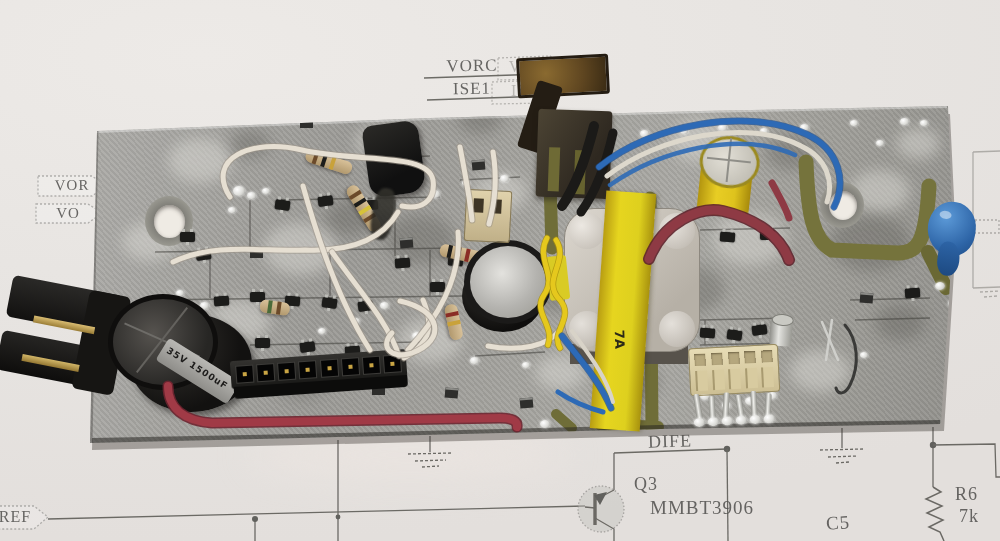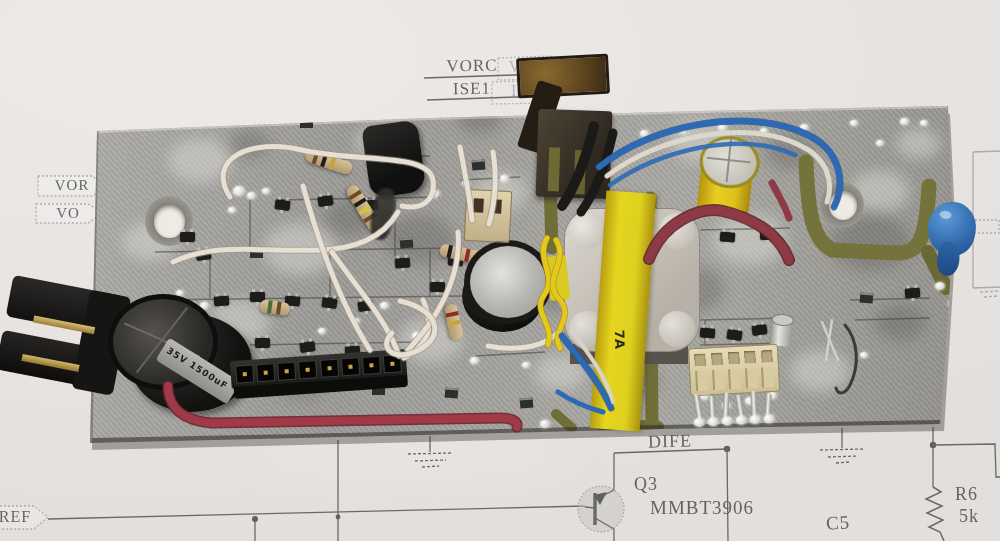--- a/index.html
+++ b/index.html
@@ -113,21 +113,21 @@
 <div class="abs schtext ghost" style="left:503px;top:58px;width:60px;font-size:16px;text-align:center;">VORC</div>
 <div class="abs schtext ghost" style="left:497px;top:82px;width:64px;font-size:16px;text-align:center;">ISE1</div>
 <div class="abs schtext" style="left:44px;top:177px;width:56px;font-size:15px;text-align:center;transform:rotate(-1deg);">VOR</div>
 <div class="abs schtext" style="left:44px;top:205px;width:48px;font-size:15px;text-align:center;">VO</div>
 <div class="abs schtext" style="left:-14px;top:508px;width:58px;font-size:16px;text-align:center;">REF</div>
 <div class="abs schtext" style="left:648px;top:431px;font-size:18px;transform:rotate(-2deg);">DIFE</div>
 <div class="abs schtext" style="left:634px;top:474px;font-size:18px;">Q3</div>
 <div class="abs schtext" style="left:634px;top:497px;font-size:19px;margin-left:16px;">MMBT3906</div>
 <div class="abs schtext" style="left:826px;top:512px;font-size:19px;transform:rotate(-4deg);">C5</div>
 <div class="abs schtext" style="left:955px;top:484px;font-size:18px;">R6</div>
-<div class="abs schtext" style="left:959px;top:506px;font-size:18px;">5k</div>
+<div class="abs schtext" style="left:959px;top:506px;font-size:18px;">7k</div>
 
 <div id="board-shadow" class="abs"></div>
 <div id="board" class="abs">
   <div id="patches" class="abs" style="inset:0;">
       <div class="abs patch" style="left:168px;top:138px;width:64px;height:44.8px;background:#dbdad5;opacity:.5;"></div>
       <div class="abs patch" style="left:263px;top:223px;width:74px;height:51.8px;background:#dbdad5;opacity:.5;"></div>
       <div class="abs patch" style="left:473px;top:173px;width:54px;height:37.8px;background:#dbdad5;opacity:.5;"></div>
       <div class="abs patch" style="left:398px;top:318px;width:64px;height:44.8px;background:#dbdad5;opacity:.5;"></div>
       <div class="abs patch" style="left:713px;top:213px;width:74px;height:51.8px;background:#dbdad5;opacity:.5;"></div>
       <div class="abs patch" style="left:850px;top:170px;width:60px;height:42px;background:#dbdad5;opacity:.5;"></div>

